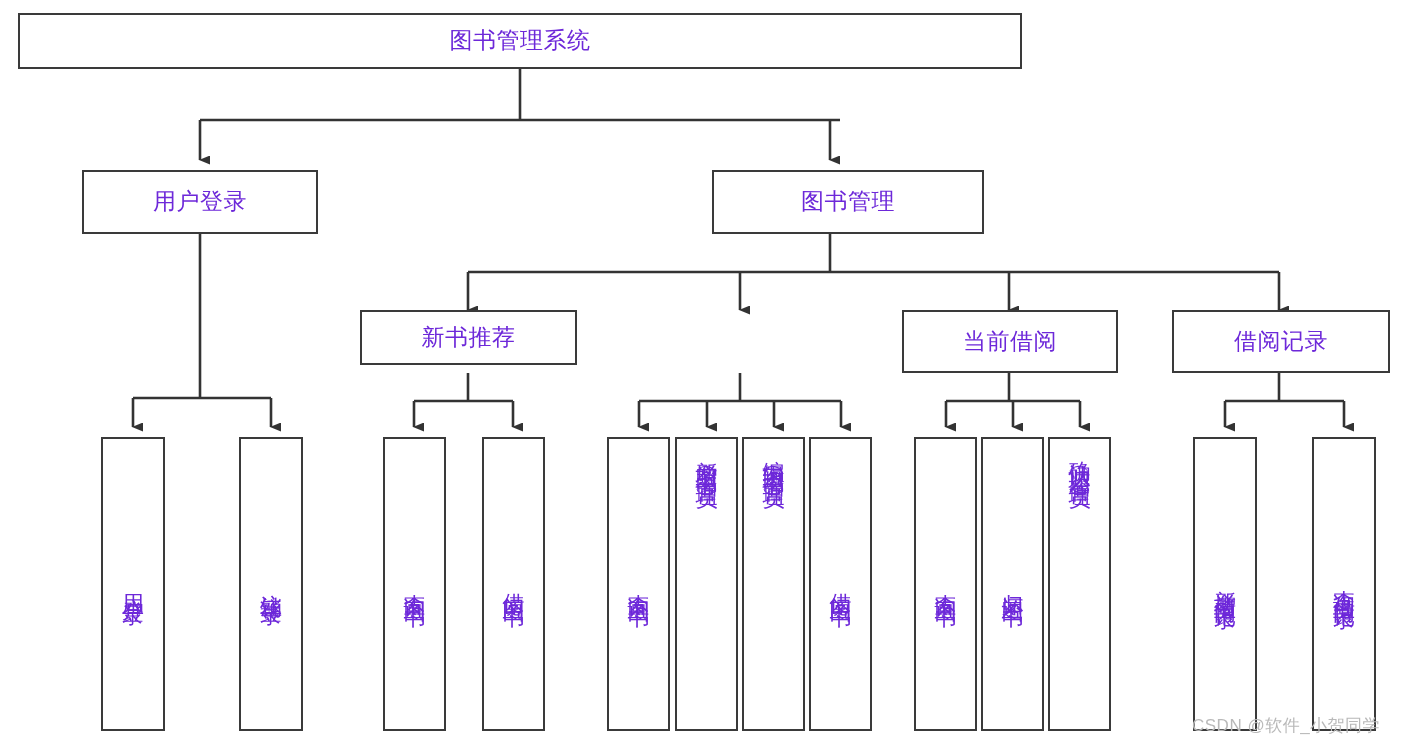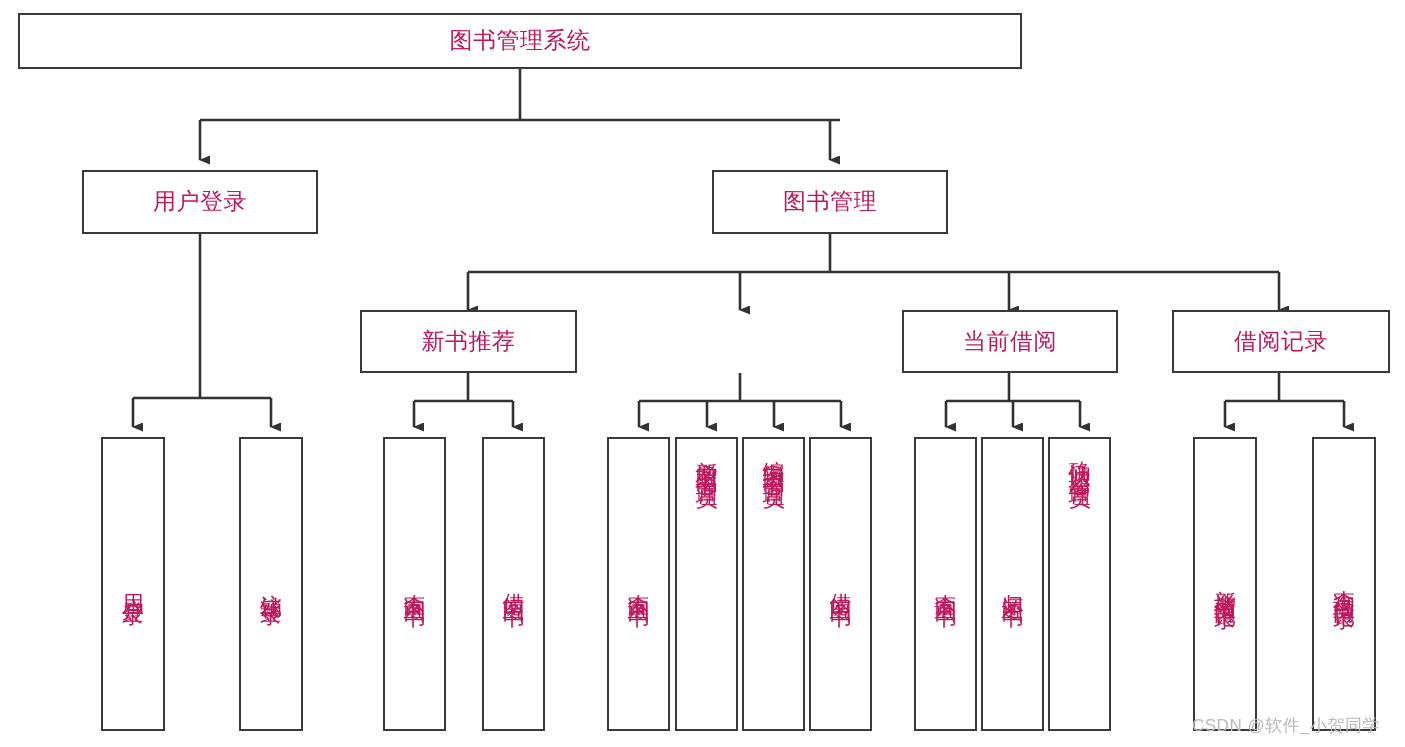--- a/index.html
+++ b/index.html
@@ -30,21 +30,21 @@
     position: absolute;
     box-sizing: border-box;
     background: #ffffff;
     border: 2px solid #3a3a3a;
     display: flex;
     align-items: center;
     justify-content: center;
     overflow: hidden;
   }
   .node-label {
-    color: #be185d;
+    color: #6d28d9;
     letter-spacing: 0.5px;
     white-space: nowrap;
   }
   
   .node.horiz .node-label {
     font-size: 23px;
     line-height: 1.1;
   }
   
   .node.vert {
@@ -130,25 +130,25 @@
     </g>
   </svg>
 
   <div class="node horiz" style="left:18px; top:13px; width:1004px; height:56px;">
     <span class="node-label">图书管理系统</span>
   </div>
 
   <div class="node horiz" style="left:82px; top:170px; width:236px; height:64px;">
     <span class="node-label">用户登录</span>
   </div>
-  <div class="node horiz" style="left:712px; top:170px; width:236px; height:64px;">
+  <div class="node horiz" style="left:712px; top:170px; width:272px; height:64px;">
     <span class="node-label">图书管理</span>
   </div>
 
-  <div class="node horiz" style="left:360px; top:310px; width:217px; height:63px;">
+  <div class="node horiz" style="left:360px; top:310px; width:217px; height:55px;">
     <span class="node-label">新书推荐</span>
   </div>
   <div class="node horiz" style="left:1172px; top:310px; width:218px; height:63px;">
     <span class="node-label">借阅记录</span>
   </div>
   <div class="node horiz" style="left:902px; top:310px; width:216px; height:63px;">
     <span class="node-label">当前借阅</span>
   </div>
 
   <div class="node vert centered" style="left:101px; top:437px; width:64px; height:294px;">

